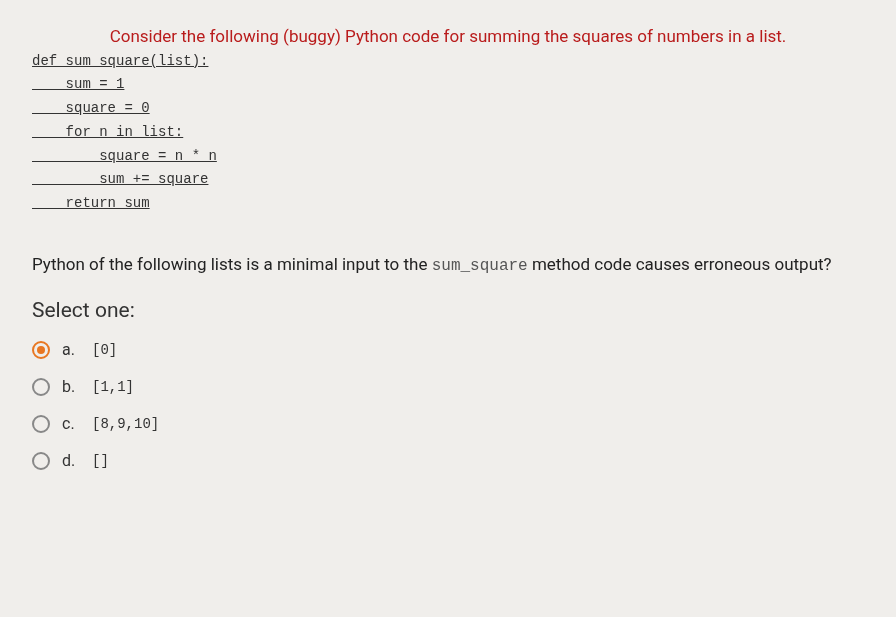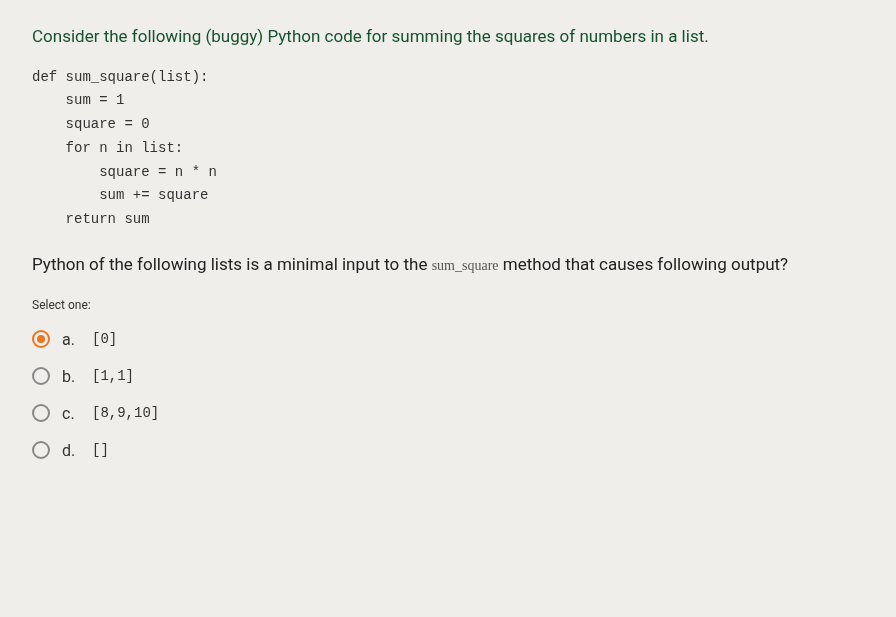--- a/index.html
+++ b/index.html
@@ -14,49 +14,50 @@
       font-size: 16px;
       color: #333;
       padding: 24px 32px;
       width: 896px;
       min-height: 617px;
     }
 
     .question-text {
       font-size: 17px;
       line-height: 1.5;
-      margin-bottom: 16px;
-      color: #14532d;
+      color: #b91c1c;
+      text-align: center;
     }
 
     .code-block {
       font-family: 'Courier New', Courier, monospace;
       font-size: 14px;
       line-height: 1.7;
       color: #333;
-      margin-bottom: 20px;
+      margin-bottom: 36px;
       white-space: pre;
+      text-decoration: underline;
     }
 
     .question-text2 {
       font-size: 17px;
       line-height: 1.5;
       margin-bottom: 20px;
       color: #222;
     }
 
     .inline-code {
-      font-family: Liberation Serif, serif;
-      font-size: 14px;
+      font-family: Liberation Mono, monospace;
+      font-size: 16px;
       background-color: transparent;
       color: #555;
     }
 
     .select-one-label {
-      font-size: 12px;
+      font-size: 21px;
       color: #333;
       margin-bottom: 18px;
     }
 
     .options-list {
       list-style: none;
       display: flex;
       flex-direction: column;
       gap: 18px;
     }
@@ -114,21 +115,21 @@
 
 <div class="code-block">def sum_square(list):
     sum = 1
     square = 0
     for n in list:
         square = n * n
         sum += square
     return sum</div>
 
 <p class="question-text2">
-  <span>Python of the following lists is a minimal input to the </span><span class="inline-code">sum_square</span><span> method that causes following output?</span>
+  <span>Python of the following lists is a minimal input to the </span><span class="inline-code">sum_square</span><span> method code causes erroneous output?</span>
 </p>
 
 <p class="select-one-label">Select one:</p>
 
 <ul class="options-list">
   <li class="option-item">
     <div class="option-radio selected">
     </div>
     <span class="option-letter">a.</span>
     <span class="option-code">[0]</span>

